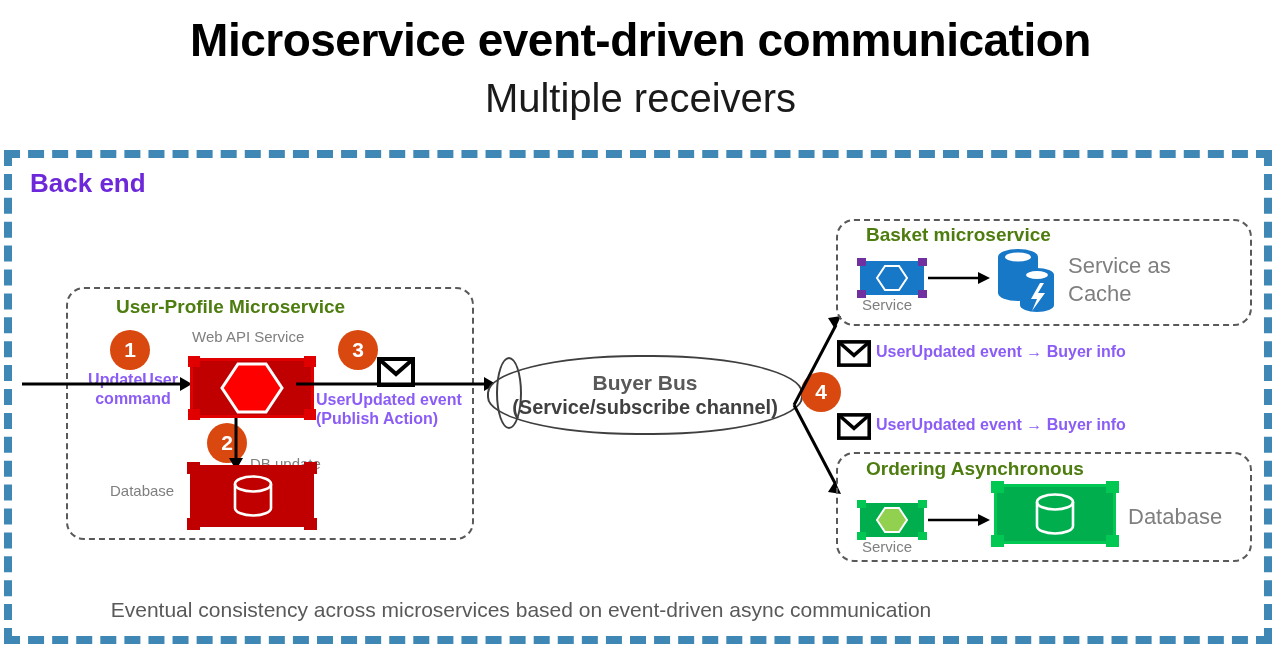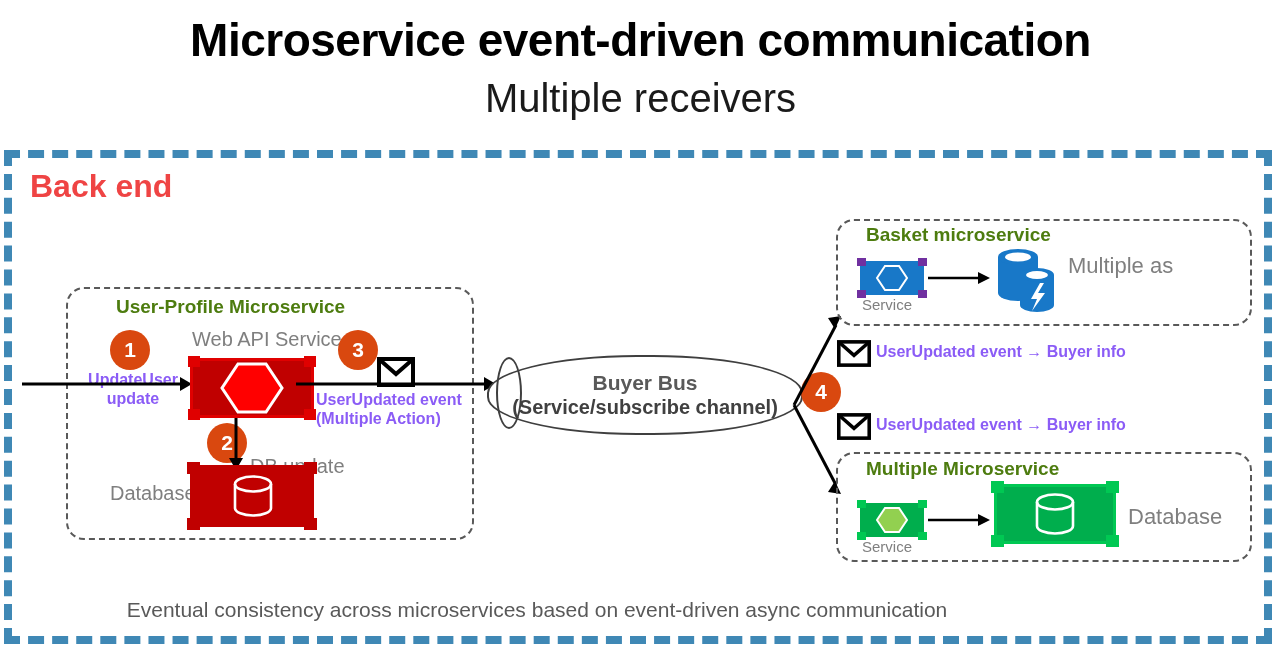--- a/index.html
+++ b/index.html
@@ -7,44 +7,44 @@
        font-family:"Liberation Sans",sans-serif;color:#404040;}
   .abs{position:absolute;}
   
   #title{left:0;top:16px;width:1281px;text-align:center;
          font-size:46px;font-weight:bold;color:#000000;letter-spacing:-0.5px;line-height:1.05;}
   #subtitle{left:0;top:76px;width:1281px;text-align:center;
             font-size:40px;font-weight:normal;color:#1a1a1a;line-height:1.1;}
   
   #backend-boundary{left:4px;top:150px;width:1268px;height:494px;
         border:8px dashed #3f88b5;box-sizing:border-box;}
-  #backend-label{left:30px;top:168px;font-size:32px;font-weight:bold;color:#ef4444;text-align:right;}
+  #backend-label{left:30px;top:168px;font-size:26px;font-weight:bold;color:#6d28d9;text-align:right;}
   
   .ms-box{border:2px dashed #595959;border-radius:18px;box-sizing:border-box;background:transparent;}
   .ms-title{font-size:19px;font-weight:bold;color:#4d7c0f;white-space:nowrap;}
   
-  .gray-label{font-size:20px;color:#7f7f7f;white-space:nowrap;}
+  .gray-label{font-size:15px;color:#7f7f7f;white-space:nowrap;}
   .bold-label{font-size:16px;font-weight:bold;color:#8b5cf6;white-space:nowrap;line-height:1.18;}
   
   .step{width:40px;height:40px;border-radius:50%;background:#d9480f;
         color:#ffffff;font-size:21px;font-weight:bold;
         display:flex;align-items:center;justify-content:center;}
   
   .plate{position:absolute;box-sizing:border-box;}
   .plate .inner{position:absolute;left:0;top:0;right:0;bottom:0;}
   
   #eventbus{left:487px;top:355px;width:312px;height:76px;
             border:2px solid #3f3f3f;border-radius:150px/38px;background:#ffffff;
             display:flex;flex-direction:column;align-items:center;justify-content:center;}
   #eventbus .l1{font-size:21px;font-weight:bold;color:#595959;line-height:1.15;}
   #eventbus .l2{font-size:20px;font-weight:bold;color:#404040;line-height:1.15;}
   #eventbus-leftcap{left:496px;top:357px;width:26px;height:72px;
             border:2px solid #3f3f3f;border-radius:50%;box-sizing:border-box;background:transparent;}
   
-  #caption{left:16px;top:598px;width:1042px;text-align:center;font-size:21px;color:#595959;}
+  #caption{left:0;top:598px;width:1042px;text-align:center;font-size:21px;color:#595959;}
   svg{overflow:visible;}
 </style>
 </head>
 <body>
 
 <div class="abs" id="title">Microservice event-driven communication</div>
 <div class="abs" id="subtitle">Multiple receivers</div>
 
 <div class="abs" id="backend-boundary"></div>
 <div class="abs" id="backend-label">Back end</div>
@@ -58,21 +58,21 @@
 
 <div class="abs step" style="left:338px;top:330px;">3</div>
 
 <svg class="abs" style="left:377px;top:357px;" width="38" height="30" viewBox="0 0 38 30">
   <rect x="2" y="2" width="34" height="26" fill="#ffffff" stroke="#000000" stroke-width="4"></rect>
   <path d="M3 3 L19 17 L35 3" fill="none" stroke="#000000" stroke-width="4"></path>
 </svg>
 
 <div class="abs bold-label" style="left:78px;top:371px;text-align:center;width:110px;">
   <div>UpdateUser</div>
-  <div>update</div>
+  <div>command</div>
 </div>
 
 <svg class="abs" style="left:22px;top:374px;" width="170" height="20" viewBox="0 0 170 20">
   <line x1="0" y1="10" x2="158" y2="10" stroke="#000000" stroke-width="3"></line>
   <polygon points="158,3 170,10 158,17" fill="#000000"></polygon>
 </svg>
 
 <div class="plate" style="left:190px;top:358px;width:124px;height:60px;">
   <div class="inner" style="background:#c00000;border:3px solid #e00000;box-sizing:border-box;"></div>
 
@@ -85,21 +85,21 @@
   </svg>
 </div>
 
 <svg class="abs" style="left:296px;top:374px;" width="200" height="20" viewBox="0 0 200 20">
   <line x1="0" y1="10" x2="188" y2="10" stroke="#000000" stroke-width="3"></line>
   <polygon points="188,3 200,10 188,17" fill="#000000"></polygon>
 </svg>
 
 <div class="abs bold-label" style="left:316px;top:391px;">
   <div>UserUpdated event</div>
-  <div>(Multiple Action)</div>
+  <div>(Publish Action)</div>
 </div>
 
 <div class="abs step" style="left:207px;top:423px;">2</div>
 
 <div class="abs gray-label" style="left:250px;top:455px;">DB update</div>
 
 <svg class="abs" style="left:226px;top:418px;" width="20" height="52" viewBox="0 0 20 52">
   <line x1="10" y1="0" x2="10" y2="40" stroke="#000000" stroke-width="3"></line>
   <polygon points="3,40 17,40 10,52" fill="#000000"></polygon>
 </svg>
@@ -157,37 +157,38 @@
   <path d="M8 14 L8 50 A20 8 0 0 0 48 50 L48 14 Z" fill="#1878c8"></path>
   <ellipse cx="28" cy="14" rx="20" ry="8" fill="#1878c8"></ellipse>
   <ellipse cx="28" cy="14" rx="13" ry="4.6" fill="#ffffff"></ellipse>
   <path d="M30 32 L30 62 A17 7 0 0 0 64 62 L64 32 Z" fill="#1878c8"></path>
   <ellipse cx="47" cy="32" rx="17" ry="7" fill="#1878c8"></ellipse>
   <ellipse cx="47" cy="32" rx="11" ry="4" fill="#ffffff"></ellipse>
   <polygon points="50,40 41,56 47,56 42,68 55,50 48,50 54,40" fill="#ffffff"></polygon>
 </svg>
 
 <div class="abs gray-label" style="left:1068px;top:252px;font-size:22px;line-height:1.25;">
-  <div>Multiple as</div>
+  <div>Service as</div>
+  <div>Cache</div>
 </div>
 
 <svg class="abs" style="left:837px;top:340px;" width="34" height="27" viewBox="0 0 38 30">
   <rect x="2" y="2" width="34" height="26" fill="#ffffff" stroke="#000000" stroke-width="4"></rect>
   <path d="M3 3 L19 17 L35 3" fill="none" stroke="#000000" stroke-width="4"></path>
 </svg>
 <div class="abs bold-label" style="left:876px;top:343px;font-size:16px;">UserUpdated event → Buyer info</div>
 
 <svg class="abs" style="left:837px;top:413px;" width="34" height="27" viewBox="0 0 38 30">
   <rect x="2" y="2" width="34" height="26" fill="#ffffff" stroke="#000000" stroke-width="4"></rect>
   <path d="M3 3 L19 17 L35 3" fill="none" stroke="#000000" stroke-width="4"></path>
 </svg>
 <div class="abs bold-label" style="left:876px;top:416px;font-size:16px;">UserUpdated event → Buyer info</div>
 
 <div class="abs ms-box" style="left:836px;top:452px;width:416px;height:110px;"></div>
-<div class="abs ms-title" style="left:866px;top:458px;">Multiple Microservice</div>
+<div class="abs ms-title" style="left:866px;top:458px;">Ordering Asynchronous</div>
 
 <div class="plate" style="left:860px;top:503px;width:64px;height:34px;">
   <div class="inner" style="background:#00ae4d;box-sizing:border-box;"></div>
   <div style="position:absolute;left:-3px;top:-3px;width:9px;height:8px;background:#00c853;"></div>
   <div style="position:absolute;right:-3px;top:-3px;width:9px;height:8px;background:#00c853;"></div>
   <div style="position:absolute;left:-3px;bottom:-3px;width:9px;height:8px;background:#00c853;"></div>
   <div style="position:absolute;right:-3px;bottom:-3px;width:9px;height:8px;background:#00c853;"></div>
   <svg style="position:absolute;left:15px;top:3px;" width="34" height="28" viewBox="0 0 34 28">
     <polygon points="10,2 24,2 32,14 24,26 10,26 2,14" fill="#92d050" stroke="#ffffff" stroke-width="2"></polygon>
   </svg>

